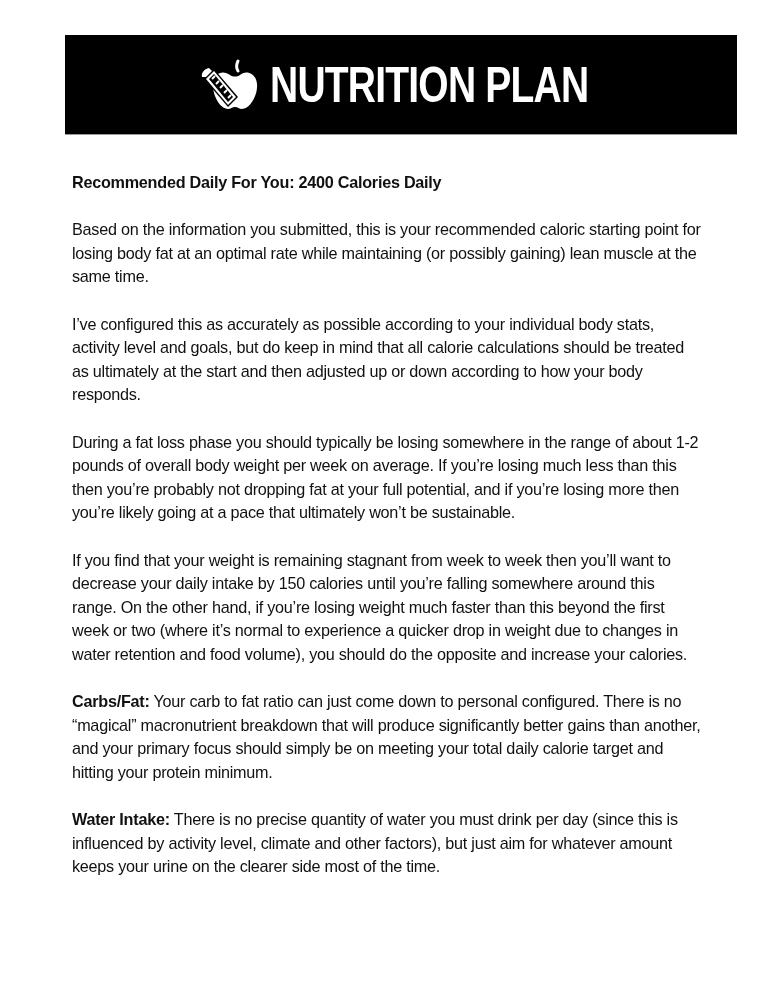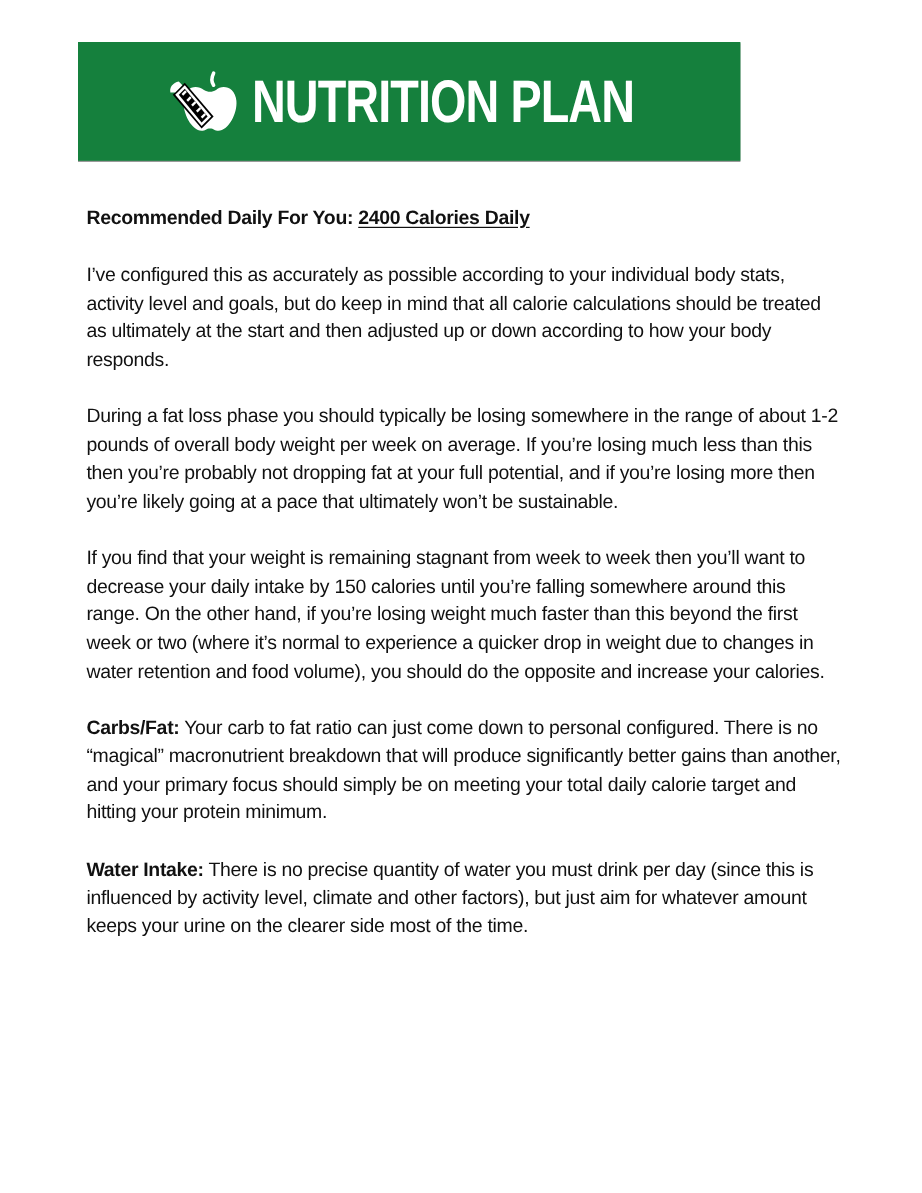--- a/index.html
+++ b/index.html
@@ -12,23 +12,23 @@
       height: 994px;
       position: relative;
       overflow: hidden;
       font-family: "Liberation Sans", sans-serif;
       color: #111111;
     }
     .banner {
       position: absolute;
       left: 65px;
       top: 35px;
-      width: 552px;
+      width: 672px;
       height: 99px;
-      background: #15803d;
+      background: #000000;
       display: flex;
       align-items: center;
       justify-content: center;
       box-shadow: 0 1px 0 #9a9a9a;
     }
     .banner-inner {
       display: flex;
       align-items: center;
       gap: 10px;
       margin-left: 6px;
@@ -57,21 +57,20 @@
       width: 630px;
       font-size: 16.2px;
       line-height: 23.6px;
       letter-spacing: -0.25px;
     }
     .heading {
       font-weight: 700;
       margin: 0 0 23.6px 0;
     }
     .heading .value {
-      text-decoration: underline;
       text-underline-offset: 2px;
       text-align: right;
     }
     p {
       margin: 0 0 23.6px 0;
     }
     .label {
       font-weight: 700;
     }
   </style>
@@ -102,20 +101,21 @@
     <span class="banner-title">NUTRITION PLAN</span>
   </div>
 </div>
 
 <div class="content">
   <div class="heading">
     <span>Recommended Daily For You:</span>
     <span class="value">2400 Calories Daily</span>
   </div>
 
+  <p>Based on the information you submitted, this is your recommended caloric starting point for losing body fat at an optimal rate while maintaining (or possibly gaining) lean muscle at the same time.</p>
   <p>I’ve configured this as accurately as possible according to your individual body stats, activity level and goals, but do keep in mind that all calorie calculations should be treated as ultimately at the start and then adjusted up or down according to how your body responds.</p>
   <p>During a fat loss phase you should typically be losing somewhere in the range of about 1-2 pounds of overall body weight per week on average. If you’re losing much less than this then you’re probably not dropping fat at your full potential, and if you’re losing more then you’re likely going at a pace that ultimately won’t be sustainable.</p>
   <p>If you find that your weight is remaining stagnant from week to week then you’ll want to decrease your daily intake by 150 calories until you’re falling somewhere around this range. On the other hand, if you’re losing weight much faster than this beyond the first week or two (where it’s normal to experience a quicker drop in weight due to changes in water retention and food volume), you should do the opposite and increase your calories.</p>
 
 
   <p><span class="label">Carbs/Fat:</span> <span>Your carb to fat ratio can just come down to personal configured. There is no “magical” macronutrient breakdown that will produce significantly better gains than another, and your primary focus should simply be on meeting your total daily calorie target and hitting your protein minimum.</span></p>
 
   <p><span class="label">Water Intake:</span> <span>There is no precise quantity of water you must drink per day (since this is influenced by activity level, climate and other factors), but just aim for whatever amount keeps your urine on the clearer side most of the time.</span></p>
 </div>
 

